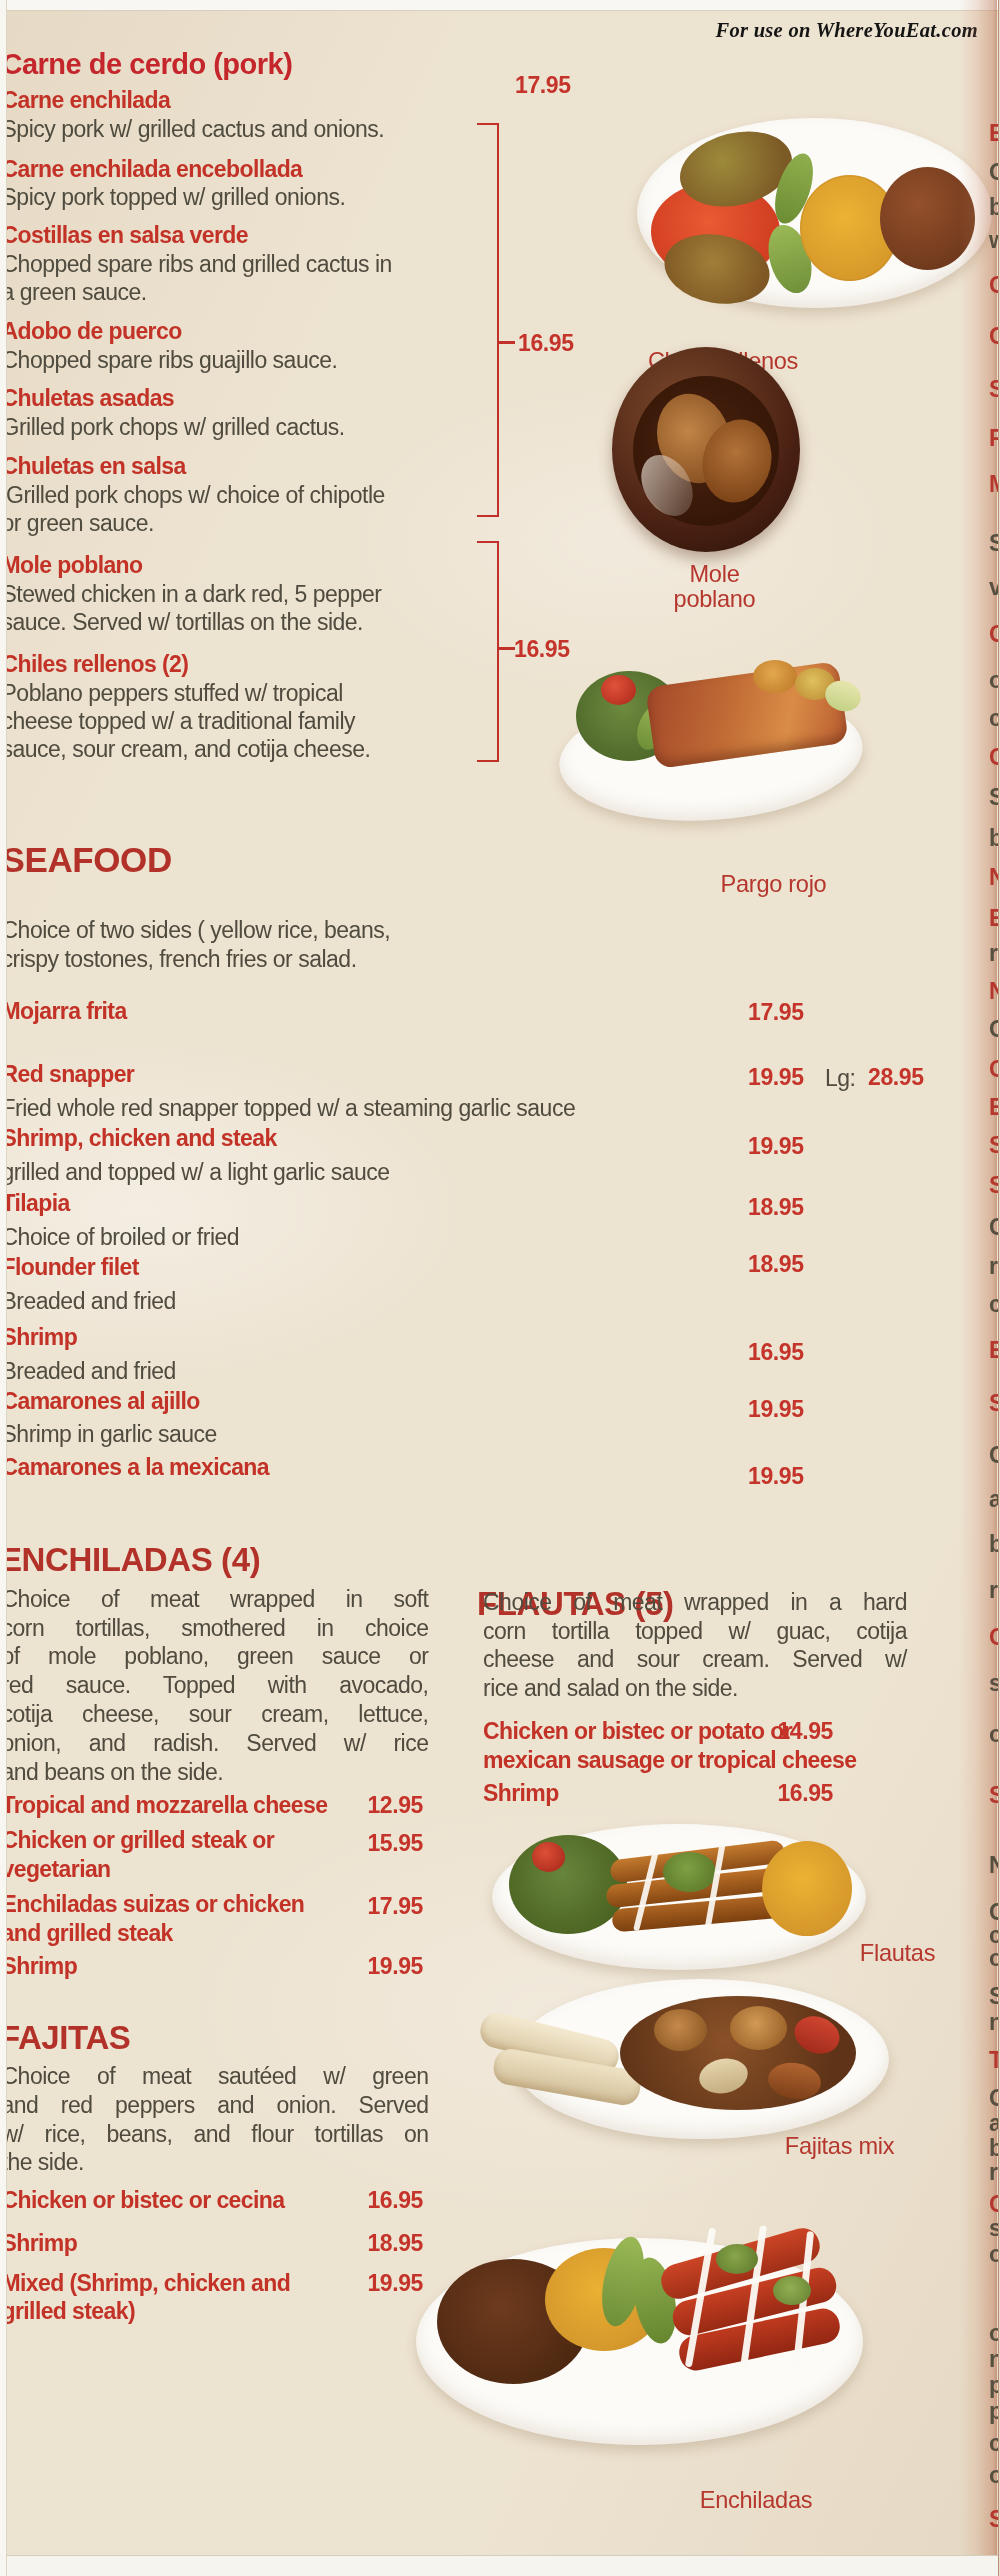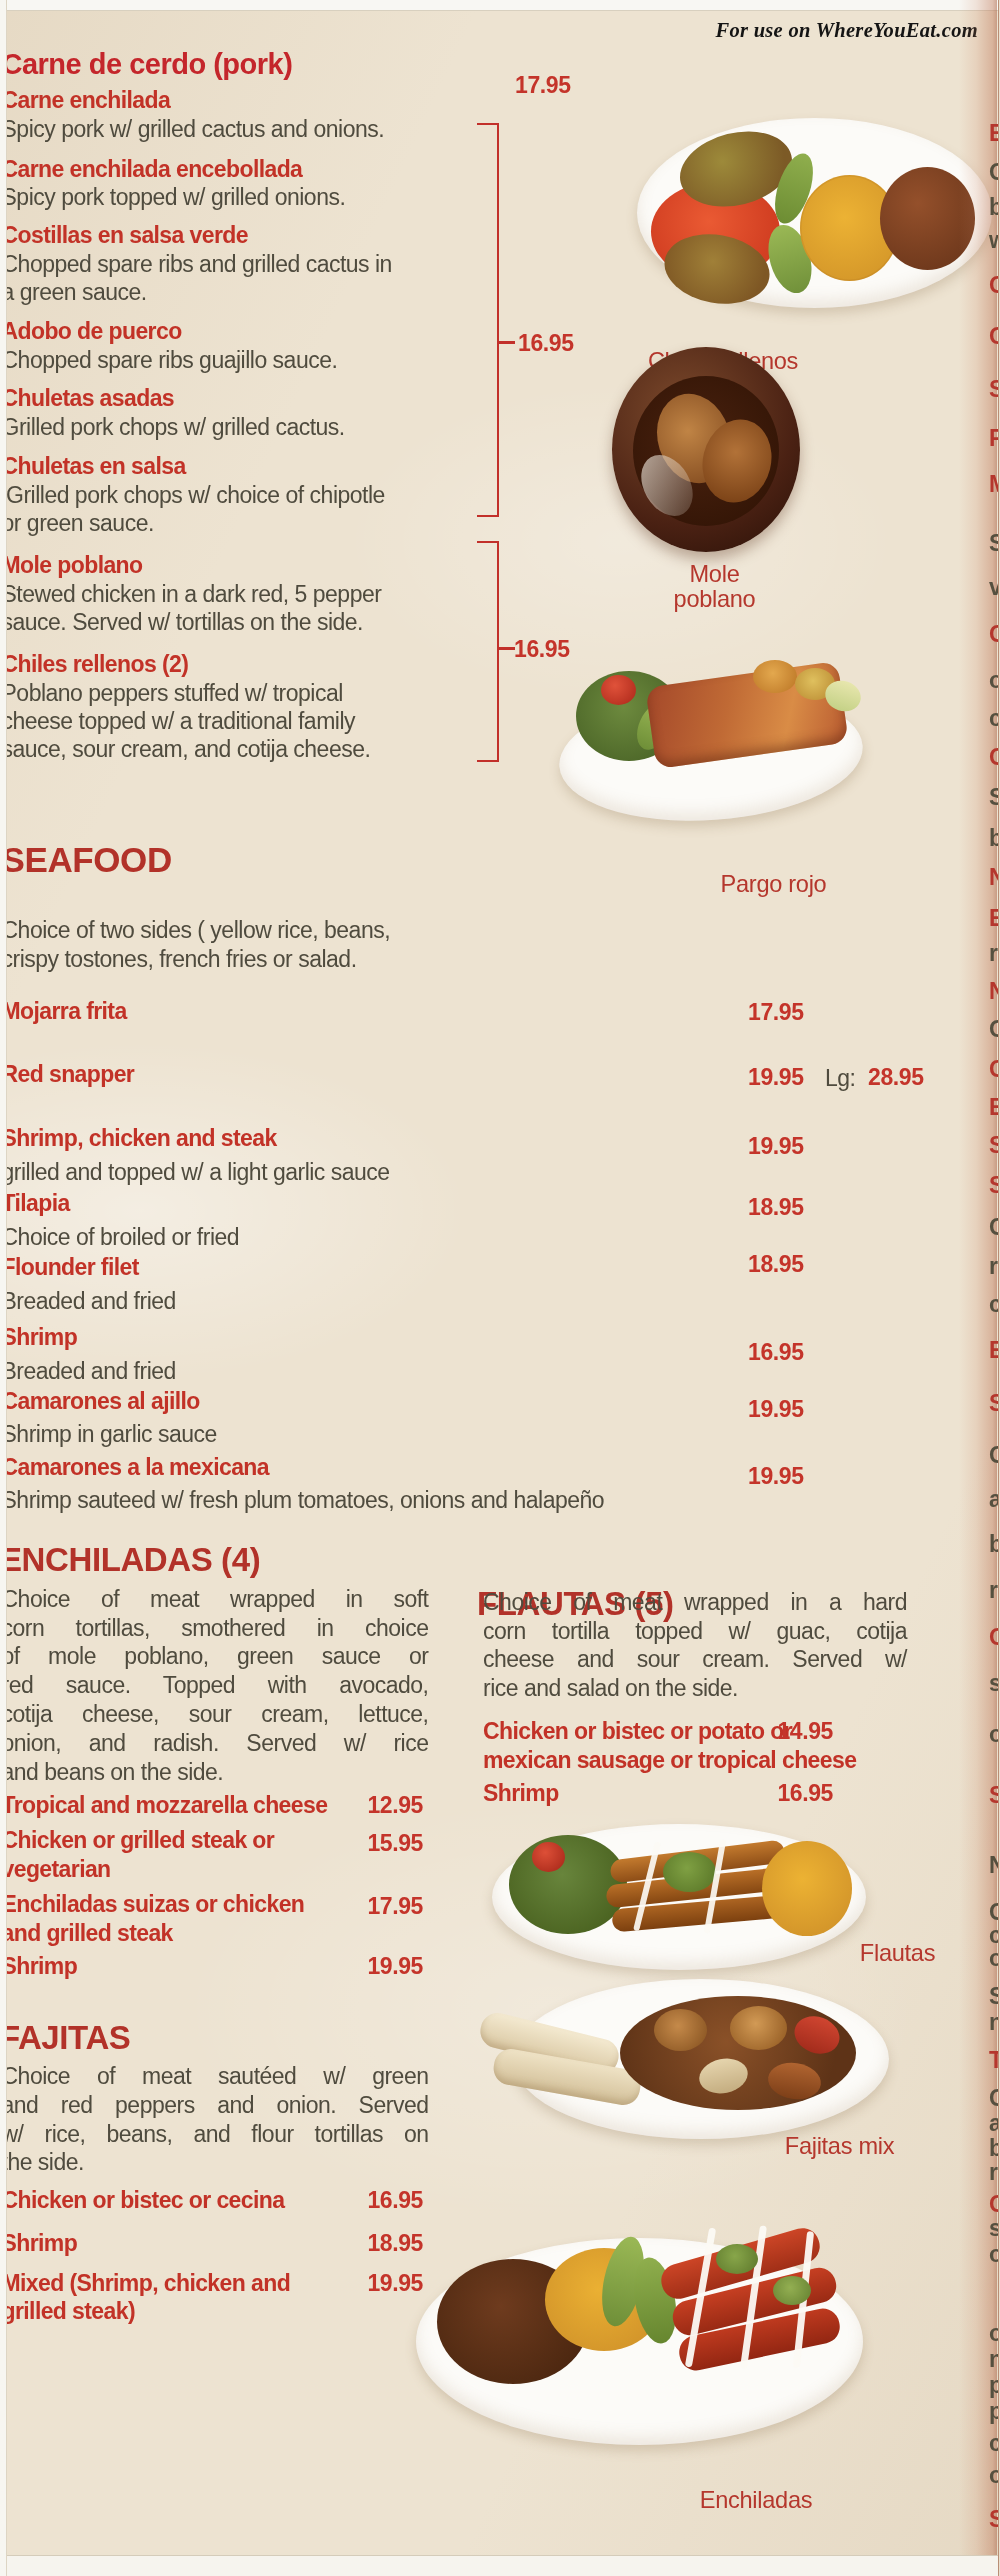--- a/index.html
+++ b/index.html
@@ -136,20 +136,21 @@
   <div class="caption" style="left:707px;top:872px;width:133px;">Pargo rojo</div>
 
   <div class="t sec-title" style="left:1.5px;top:842px;font-size:35px;">SEAFOOD</div>
   <div class="t desc" style="left:1.5px;top:918px;">Choice of two sides ( yellow rice, beans,</div>
   <div class="t desc" style="left:1.5px;top:947px;">crispy tostones, french fries or salad.</div>
 
   <div class="t name" style="left:1.5px;top:999px;">Mojarra frita</div>
   <div class="t price" style="left:748px;top:1000px;">17.95</div>
 
   <div class="t name" style="left:1.5px;top:1062px;">Red snapper</div>
+  <div class="t desc" style="left:1.5px;top:1096px;">Fried whole red snapper topped w/ a steaming garlic sauce</div>
   <div class="t price" style="left:748px;top:1065px;">19.95</div>
   <div class="t desc" style="left:825px;top:1066px;">Lg:</div>
   <div class="t price" style="left:868px;top:1065px;">28.95</div>
 
   <div class="t name" style="left:1.5px;top:1126px;">Shrimp, chicken and steak</div>
   <div class="t desc" style="left:1.5px;top:1160px;">grilled and topped w/ a light garlic sauce</div>
   <div class="t price" style="left:748px;top:1134px;">19.95</div>
 
   <div class="t name" style="left:1.5px;top:1191px;">Tilapia</div>
   <div class="t desc" style="left:1.5px;top:1225px;">Choice of broiled or fried</div>
@@ -161,21 +162,20 @@
 
   <div class="t name" style="left:1.5px;top:1325px;">Shrimp</div>
   <div class="t desc" style="left:1.5px;top:1359px;">Breaded and fried</div>
   <div class="t price" style="left:748px;top:1340px;">16.95</div>
 
   <div class="t name" style="left:1.5px;top:1389px;">Camarones al ajillo</div>
   <div class="t desc" style="left:1.5px;top:1422px;">Shrimp in garlic sauce</div>
   <div class="t price" style="left:748px;top:1397px;">19.95</div>
 
   <div class="t name" style="left:1.5px;top:1455px;">Camarones a la mexicana</div>
-  <div class="t desc" style="left:1.5px;top:1488px;">Shrimp sauteed w/ fresh plum tomatoes, onions and halapeño</div>
   <div class="t price" style="left:748px;top:1464px;">19.95</div>
 
   <div class="t sec-title" style="left:0px;top:1543px;font-size:33px;">ENCHILADAS (4)</div>
   <div class="para-line" style="left:1.5px;top:1587px;">Choice of meat wrapped in soft</div>
   <div class="para-line" style="left:1.5px;top:1616px;">corn tortillas, smothered in choice</div>
   <div class="para-line" style="left:1.5px;top:1644px;">of mole poblano, green sauce or</div>
   <div class="para-line" style="left:1.5px;top:1673px;">red sauce. Topped with avocado,</div>
   <div class="para-line" style="left:1.5px;top:1702px;">cotija cheese, sour cream, lettuce,</div>
   <div class="para-line" style="left:1.5px;top:1731px;">onion, and radish. Served w/ rice</div>
   <div class="para-line para-last" style="left:1.5px;top:1760px;">and beans on the side.</div>

